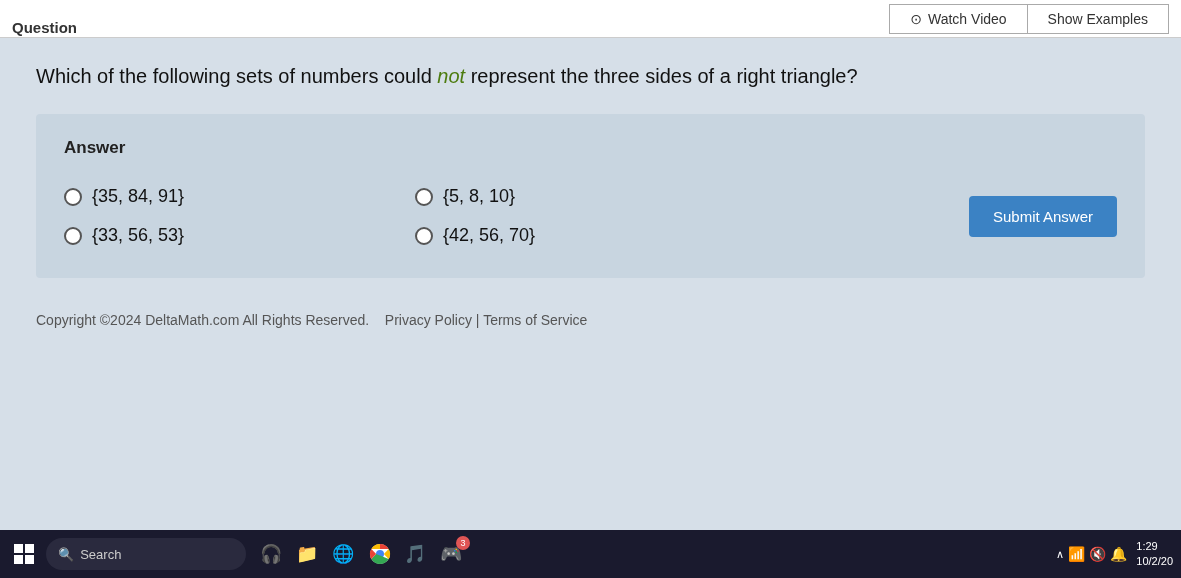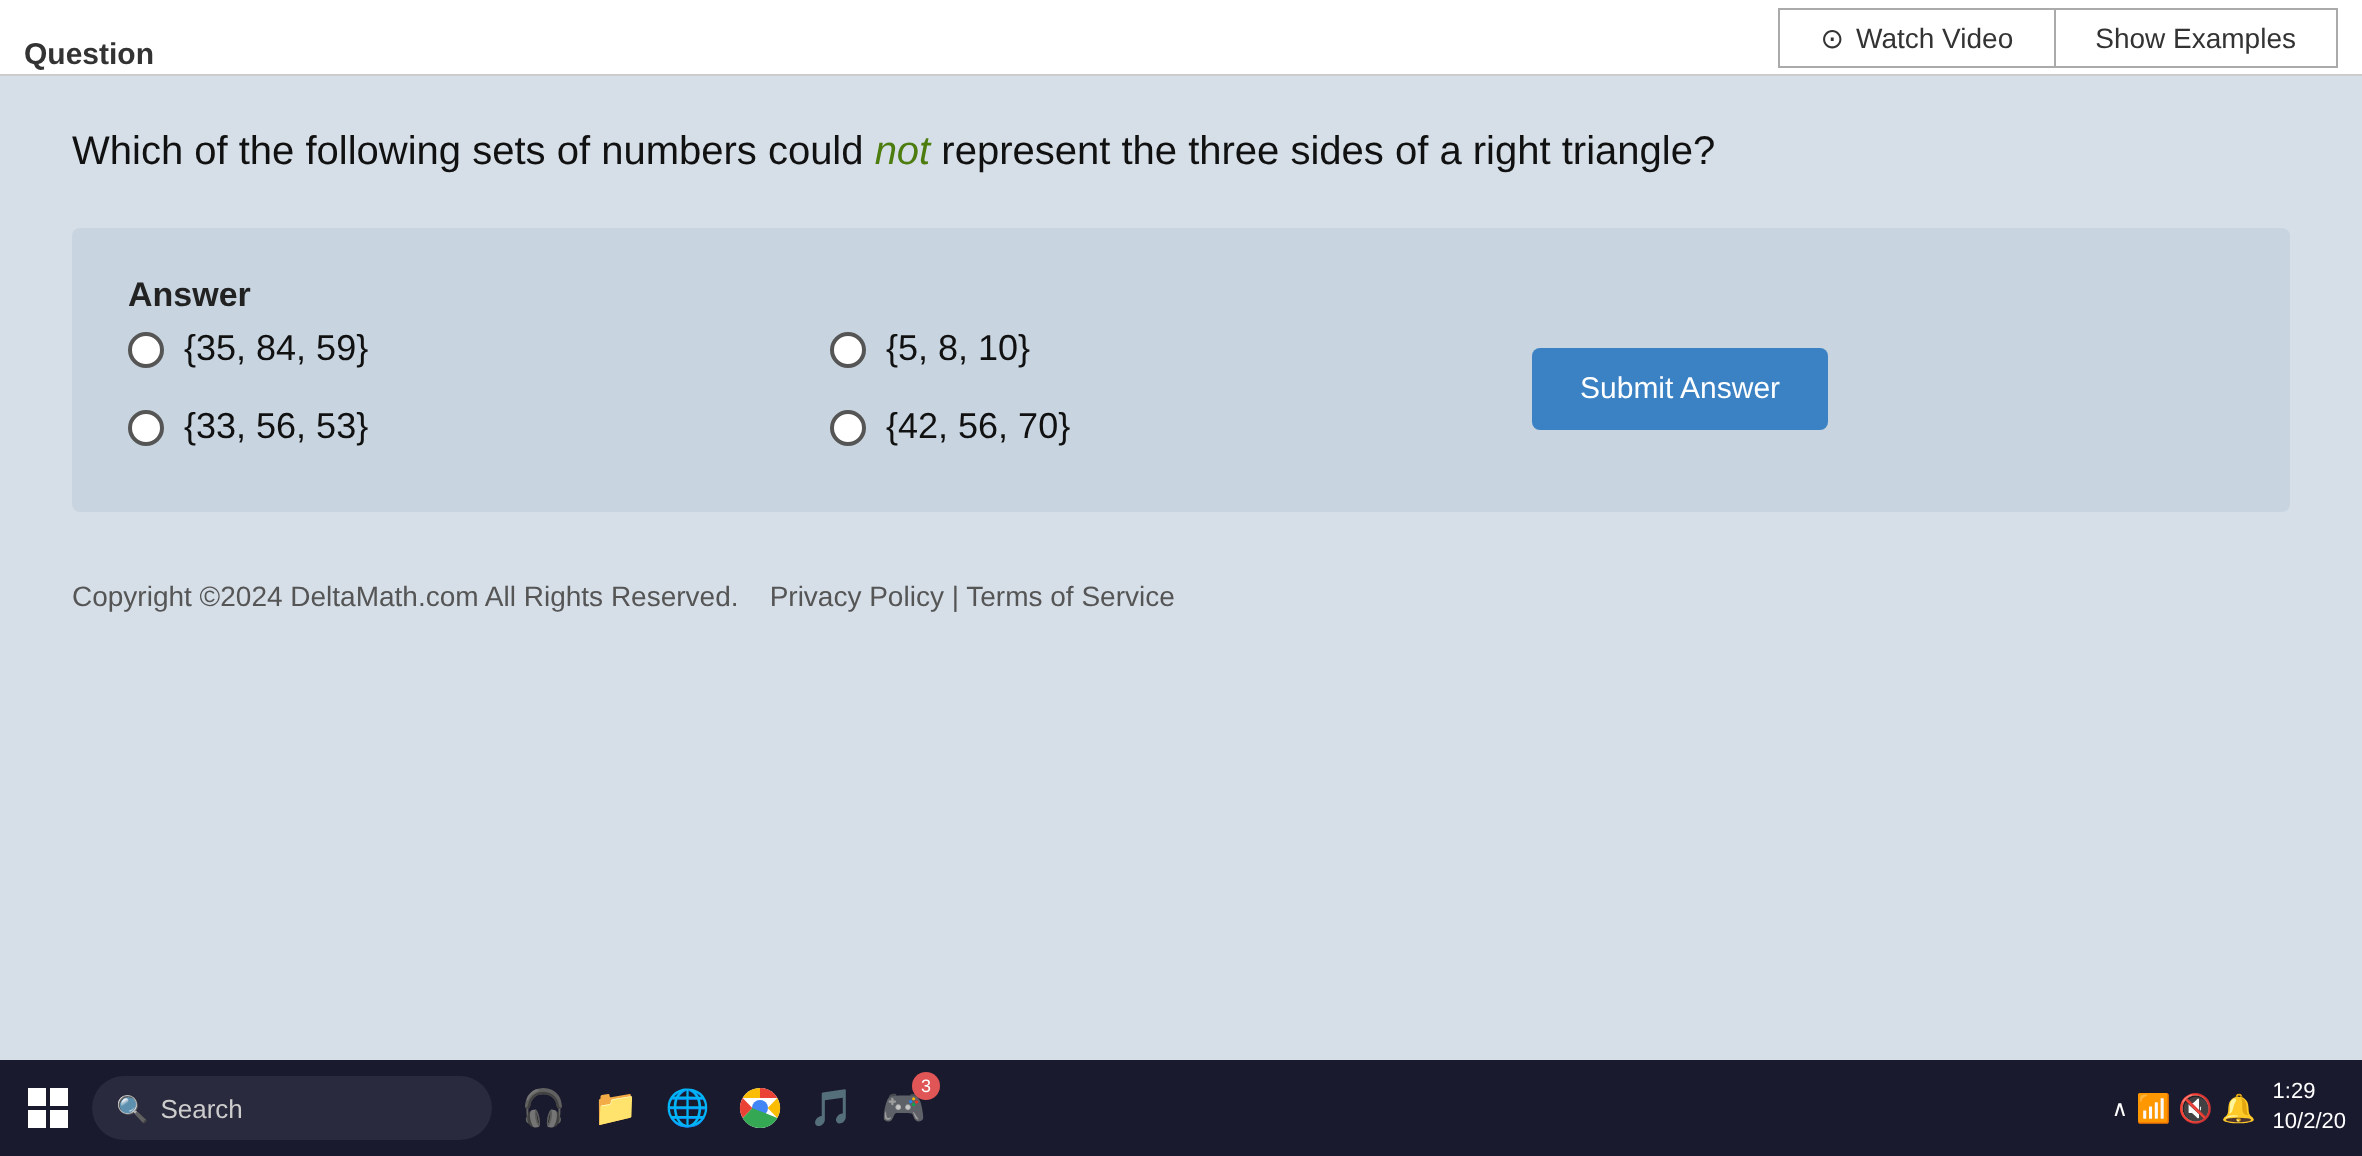--- a/index.html
+++ b/index.html
@@ -68,21 +68,21 @@
     .answer-box {
       background: #c8d5e0;
       border-radius: 4px;
       padding: 24px 28px 32px 28px;
       position: relative;
     }
     .answer-label {
       font-size: 17px;
       font-weight: bold;
       color: #222;
-      margin-bottom: 6px;
+      margin-bottom: 28px;
     }
 
     .options-grid {
       display: grid;
       grid-template-columns: 1fr 1fr 1fr;
       row-gap: 18px;
       column-gap: 0;
       align-items: center;
     }
     .option {
@@ -112,21 +112,21 @@
       cursor: pointer;
       white-space: nowrap;
     }
 
     
     .submit-cell {
       grid-column: 3;
       grid-row: 1 / 3;
       display: flex;
       align-items: center;
-      justify-content: flex-start;
+      justify-content: flex-end;
     }
 
     
     .page-footer {
       padding: 18px 36px 6px 36px;
       font-size: 14px;
       color: #555;
     }
     .page-footer a {
       color: #555;
@@ -258,21 +258,21 @@
     <span>Which of the following sets of numbers could </span><em>not</em><span> represent the three sides of a right triangle?</span>
   </p>
 
   <div class="answer-box">
     <div class="answer-label">Answer</div>
 
     <div class="options-grid">
 
       <div class="option">
         <div class="option-radio"></div>
-        <span>{35, 84, 59}</span>
+        <span>{35, 84, 91}</span>
       </div>
 
       <div class="option">
         <div class="option-radio"></div>
         <span>{5, 8, 10}</span>
       </div>
 
       <div class="submit-cell">
         <button class="submit-btn">Submit Answer</button>
       </div>

